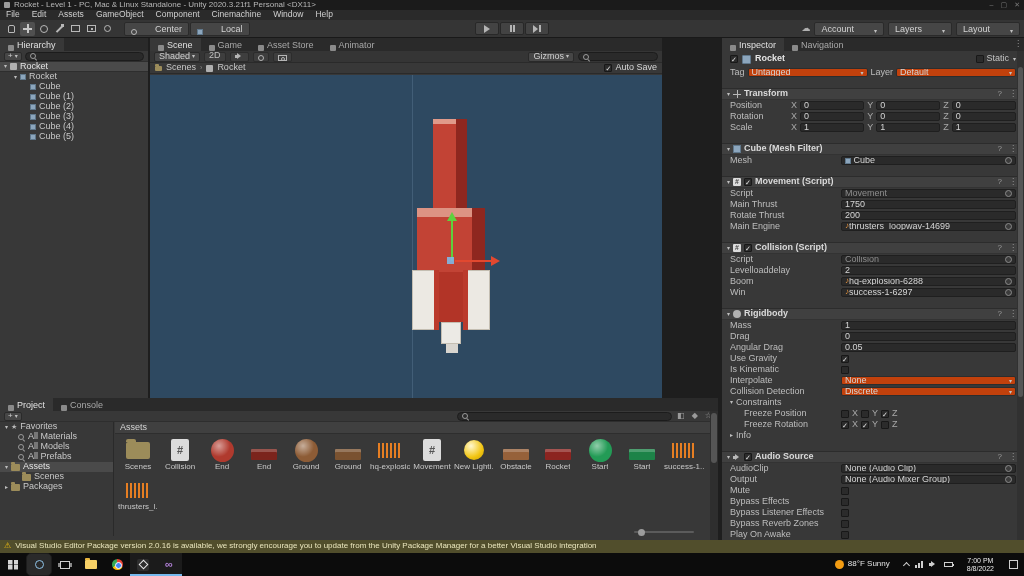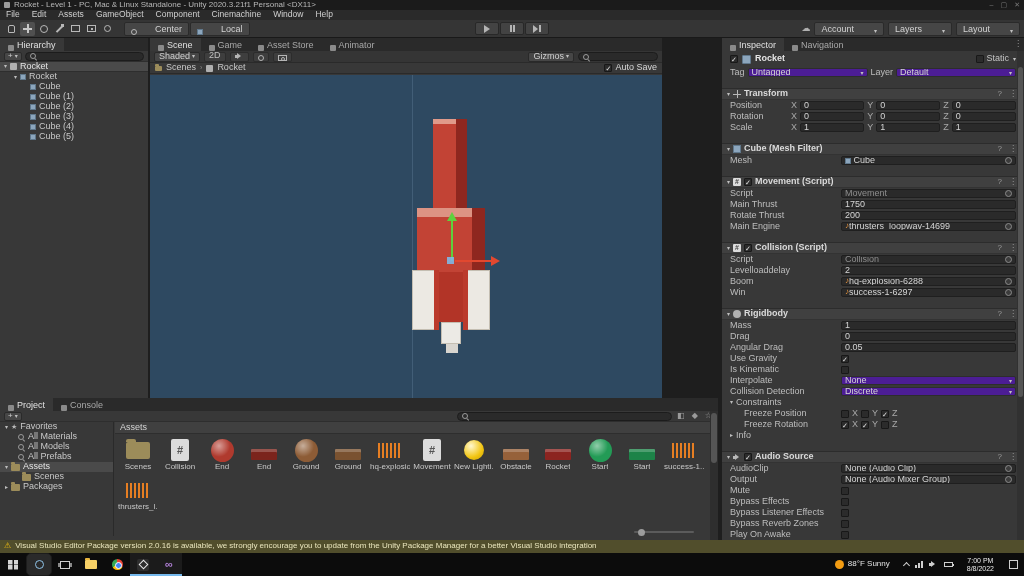--- a/index.html
+++ b/index.html
@@ -49,21 +49,21 @@
 .arr::after{content:"▾"}
 .arrc{font-size:6px;color:#bdbdbd}
 .arrc::after{content:"▸"}
 .hico{color:#9a9a9a;font-weight:normal;font-size:8px;padding:0 2px}
 .hright{margin-left:auto;display:flex;gap:3px}
 .irow{height:11px;display:flex;align-items:center;gap:3px;padding:0 8px 0 8px}
 .ilabel{width:108px;flex:none;color:#bdbdbd;white-space:nowrap;overflow:hidden}
 .ind{padding-left:14px}
 .fld{flex:1;min-width:0;background:#2a2a2a;border:1px solid #1f1f1f;border-radius:2px;height:9px;display:flex;align-items:center;padding:0 3px;color:#d4d4d4;white-space:nowrap;overflow:hidden}
 .fld.dis{color:#8d8d8d}
-.drop{background:#4c1d95;border-color:#2d2d2d}
+.drop{background:#c2410c;border-color:#2d2d2d}
 .drop .dd{margin-left:auto}
 .picker{margin-left:auto;flex:none;width:7px;height:7px;border-radius:50%;border:1px solid #8a8a8a;background:#3c3c3c}
 .cb{flex:none;width:8px;height:8px;background:#2b2b2b;border:1px solid #181818;border-radius:1px;color:#e0e0e0;font-size:7px;line-height:7px;text-align:center}
 .axl{color:#a8a8a8;flex:none}
 .v3{display:flex;flex:1;gap:3px;align-items:center;min-width:0}
 .v3 .fld{flex:1}
 .note{color:#e8953f;font-size:8px;flex:none}
 .mini-cube{flex:none;width:6px;height:6px;background:#8ca6bd;border:1px solid #60788c}
 .mag{position:relative;width:8px;height:8px;flex:none}
 .mag::before{content:"";position:absolute;left:1px;top:1px;width:4px;height:4px;border:1px solid #9a9a9a;border-radius:50%}

